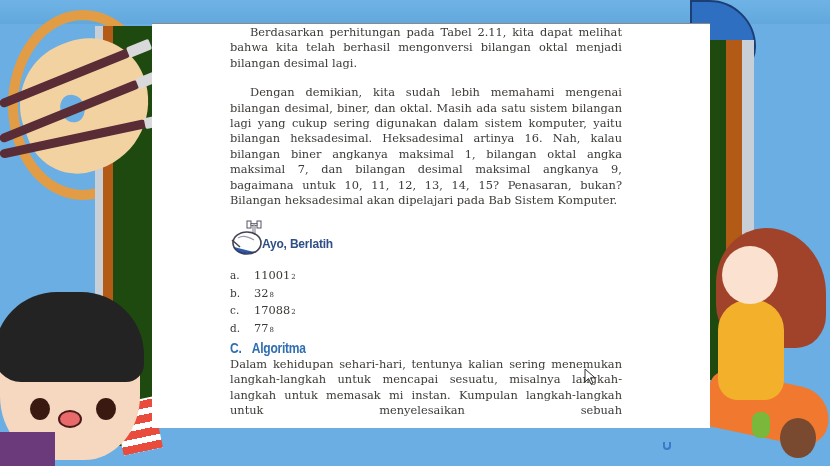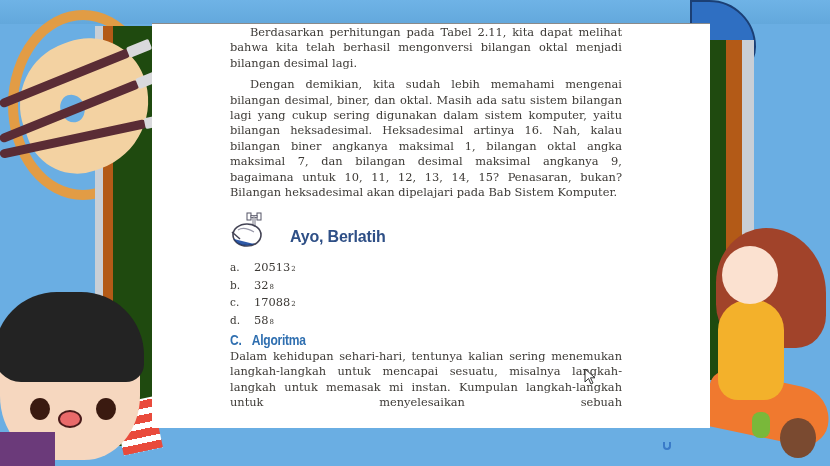--- a/index.html
+++ b/index.html
@@ -88,32 +88,32 @@
       position: absolute; left: 152px; top: 24px; width: 558px; height: 404px;
       background: #ffffff;
       box-shadow: 0 -1px 0 #8a8a8a;
       overflow: hidden;
     }
     .content {
       position: absolute; left: 78px; top: 0px; width: 392px;
       color: #3d3a36; font-size: 11.4px; line-height: 15.4px;
     }
     .para { text-align: justify; text-indent: 20px; }
-    .para + .para { margin-top: 6px; }
+    .para + .para { margin-top: 14px; }
     .p1 { margin-top: 1px; }
     .ayo {
       position: relative; height: 44px; margin-top: 10px;
     }
     .ayo-icon {
       position: absolute; left: 0; top: 2px; width: 36px; height: 36px;
     }
     .ayo-label {
       position: absolute; left: 32px; top: 19px;
-      font-family: "Liberation Sans", sans-serif; font-size: 16px; font-weight: bold;
-      color: #2e4f86; letter-spacing: -0.2px; padding-left: 28px;
+      font-family: "Liberation Sans", sans-serif; font-size: 12px; font-weight: bold;
+      color: #2e4f86; letter-spacing: -0.2px;
     }
     .activity-title {
       margin-top: 6px; color: #2b5c82; font-weight: bold; text-align: justify;
       font-size: 11.6px; line-height: 15.4px;
     }
     .instr { margin-top: 6px; text-align: justify; }
     .list { margin-top: 6px; }
     .list-item { display: flex; height: 17.5px; align-items: baseline; }
     .li-label { width: 24px; font-size: 10.5px; }
     .li-val { font-size: 11.4px; }
@@ -181,36 +181,36 @@
         <path d="M4 27 Q10 36 24 32" fill="#2f5aa8" stroke="#1e3c78" stroke-width="1"></path>
         <line x1="2" y1="20" x2="10" y2="27" stroke="#445" stroke-width="1.5"></line>
       </svg>
       <span class="ayo-label">Ayo, Berlatih</span>
     </div>
 
 
     <div class="list">
       <div class="list-item">
         <span class="li-label">a.</span>
-        <span class="li-val">20513</span>
+        <span class="li-val">11001</span>
         <span class="li-sub">2</span>
       </div>
       <div class="list-item">
         <span class="li-label">b.</span>
         <span class="li-val">32</span>
         <span class="li-sub">8</span>
       </div>
       <div class="list-item">
         <span class="li-label">c.</span>
         <span class="li-val">17088</span>
         <span class="li-sub">2</span>
       </div>
       <div class="list-item">
         <span class="li-label">d.</span>
-        <span class="li-val">58</span>
+        <span class="li-val">77</span>
         <span class="li-sub">8</span>
       </div>
     </div>
 
     <h2 class="section-heading">
       <span class="num">C.</span><span>Algoritma</span>
     </h2>
     <p class="body2 last-line">Dalam kehidupan sehari-hari, tentunya kalian sering menemukan langkah-langkah untuk mencapai sesuatu, misalnya langkah-langkah untuk memasak mi instan. Kumpulan langkah-langkah untuk menyelesaikan sebuah</p>
   </div>
 </div>

